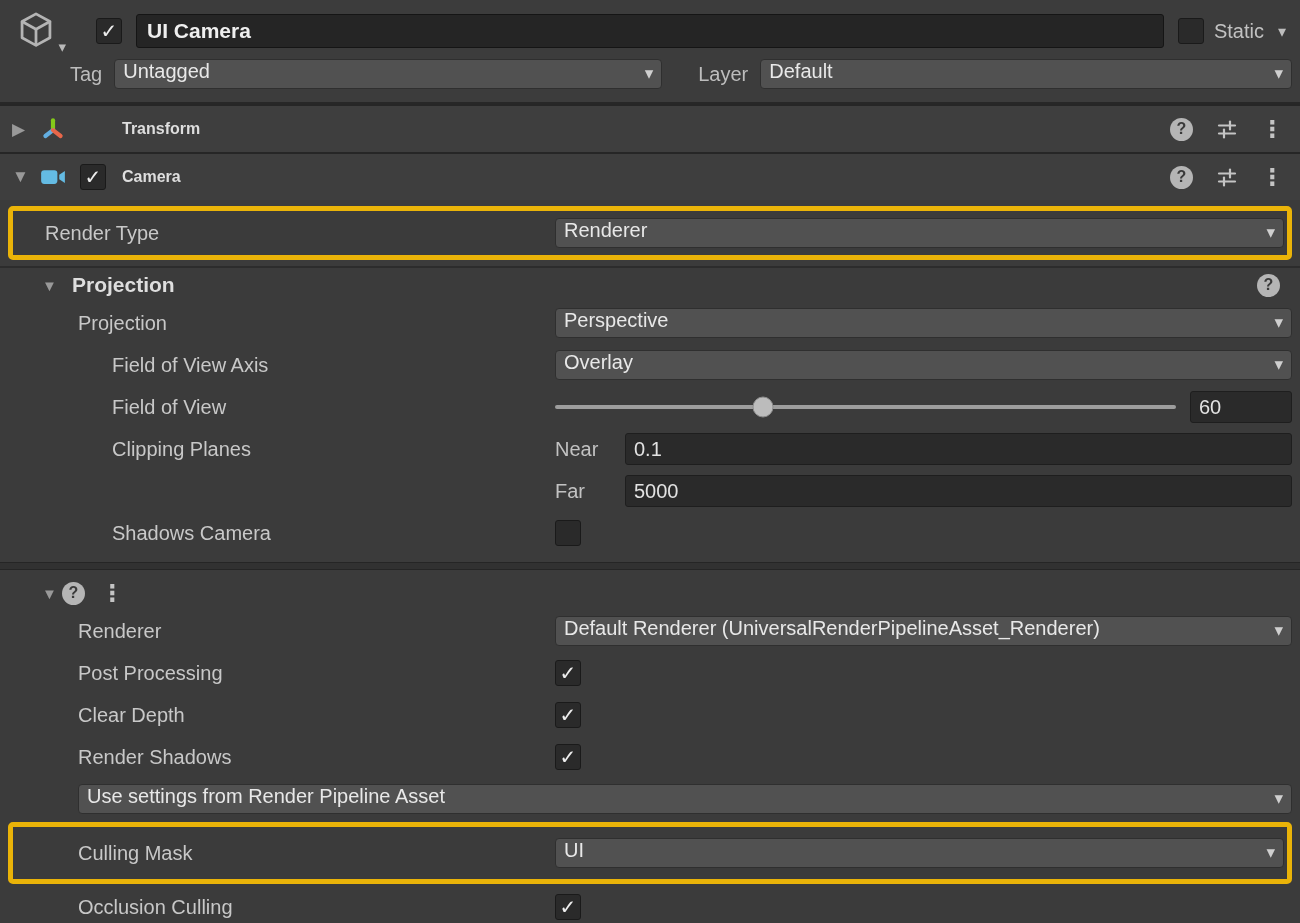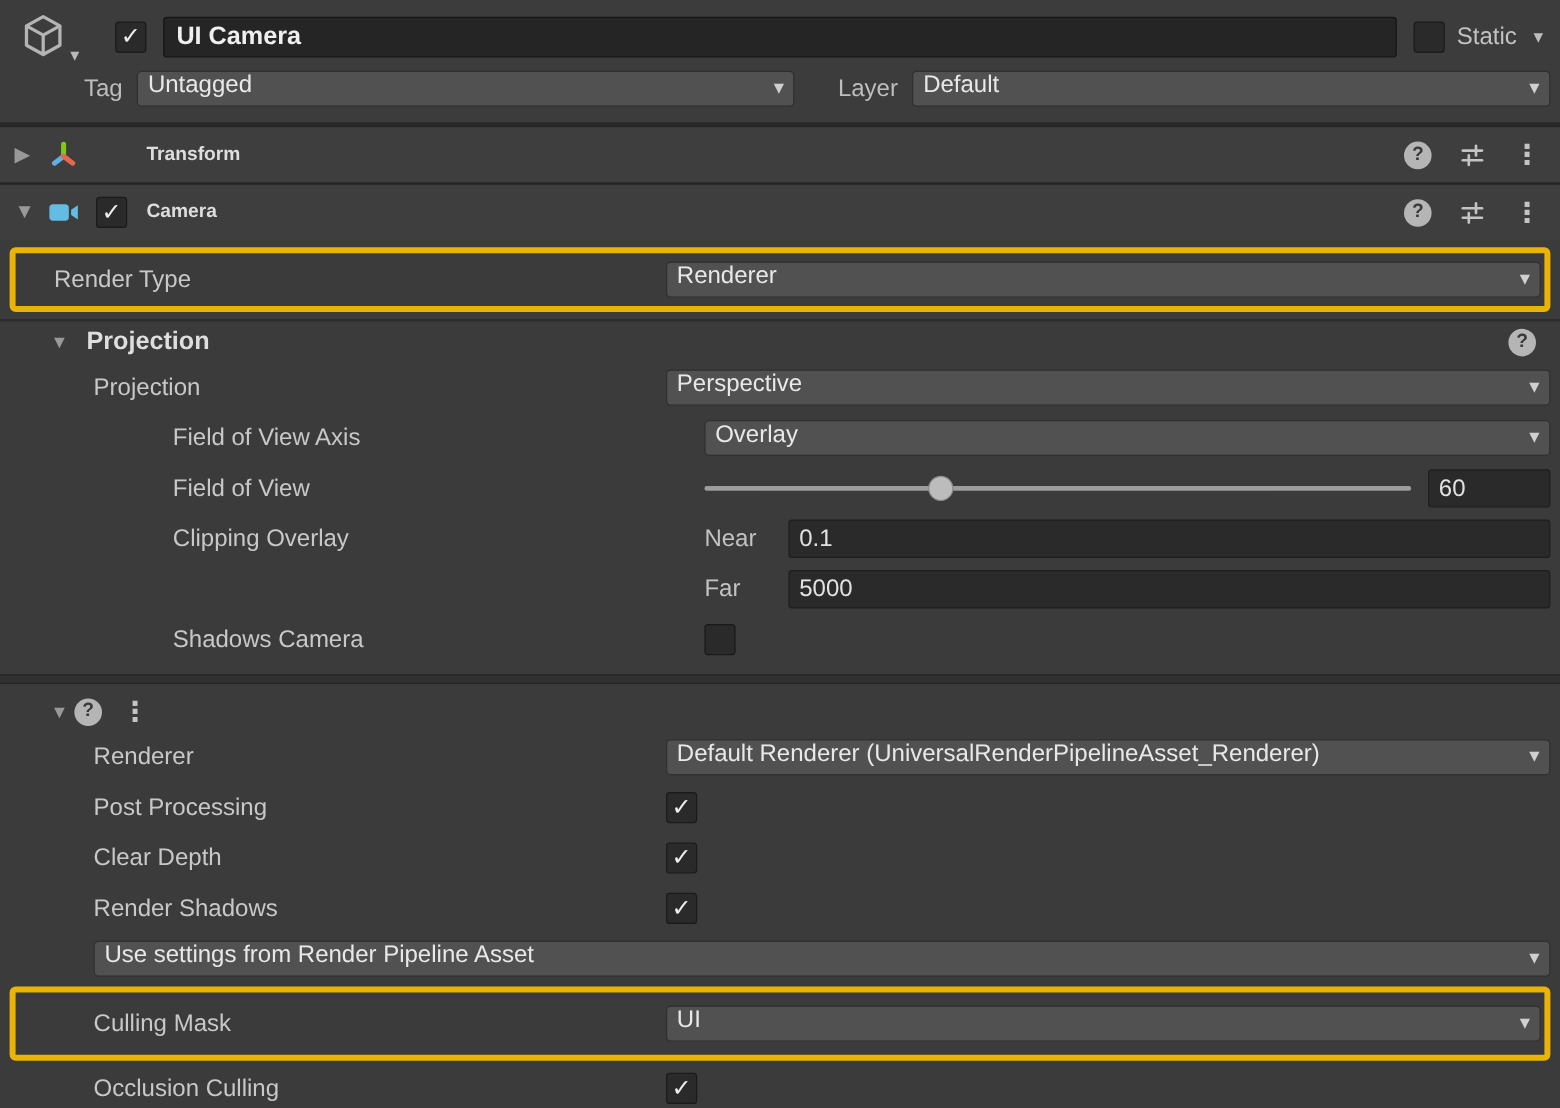--- a/index.html
+++ b/index.html
@@ -50,21 +50,21 @@
   .hdr-icons { display:flex; align-items:center; gap:22px; margin-right:6px; }
   .help-icon { width:23px; height:23px; border-radius:50%; background:#b5b5b5; color:#3a3a3a;
                font-weight:bold; font-size:16px; display:flex; align-items:center; justify-content:center; cursor:pointer; }
   .kebab-icon { color:#c4c4c4; font-size:23px; font-weight:bold; cursor:pointer; line-height:1; }
   .preset-icon { cursor:pointer; display:flex; }
 
   
   .prop-row { display:flex; align-items:center; height:42px; padding-left:78px; }
   .prop-label { width:477px; flex:0 0 auto; color:#c8c8c8; }
   .prop-row.indent2 { padding-left:112px; }
-  .prop-row.indent2 .prop-label { width:443px;margin-left:32px; }
+  .prop-row.indent2 .prop-label { width:443px; }
   .controls { flex:1; display:flex; align-items:center; margin-right:8px; min-width:0; }
   .controls .dropdown { flex:1; }
 
   
   .hl-wrap { border:5px solid #eab308; border-radius:5px; margin:6px 8px 0 8px; background:#3b3b3b; }
   .hl-wrap .prop-row { height:44px; padding-left:32px; }
   .hl-wrap .prop-row .prop-label { width:510px; }
   .hl-wrap .controls { margin-right:3px; }
   .hl-wrap.cull { margin:2px 8px 0 8px; }
   .hl-wrap.cull .prop-row { height:52px; padding-left:65px; }
@@ -236,21 +236,21 @@
     <div class="controls">
       <div class="slider">
         <div class="slider-track"></div>
         <div class="slider-handle"></div>
       </div>
       <input class="num-field" type="text" value="60" style="">
     </div>
   </div>
 
   <div class="prop-row indent2">
-    <span class="prop-label">Clipping Overlay</span>
+    <span class="prop-label">Clipping Planes</span>
     <div class="controls">
       <span class="sub-label">Near</span>
       <input class="text-field" type="text" value="0.1" style="">
     </div>
   </div>
 
   <div class="prop-row indent2">
     <span class="prop-label"></span>
     <div class="controls">
       <span class="sub-label">Far</span>

